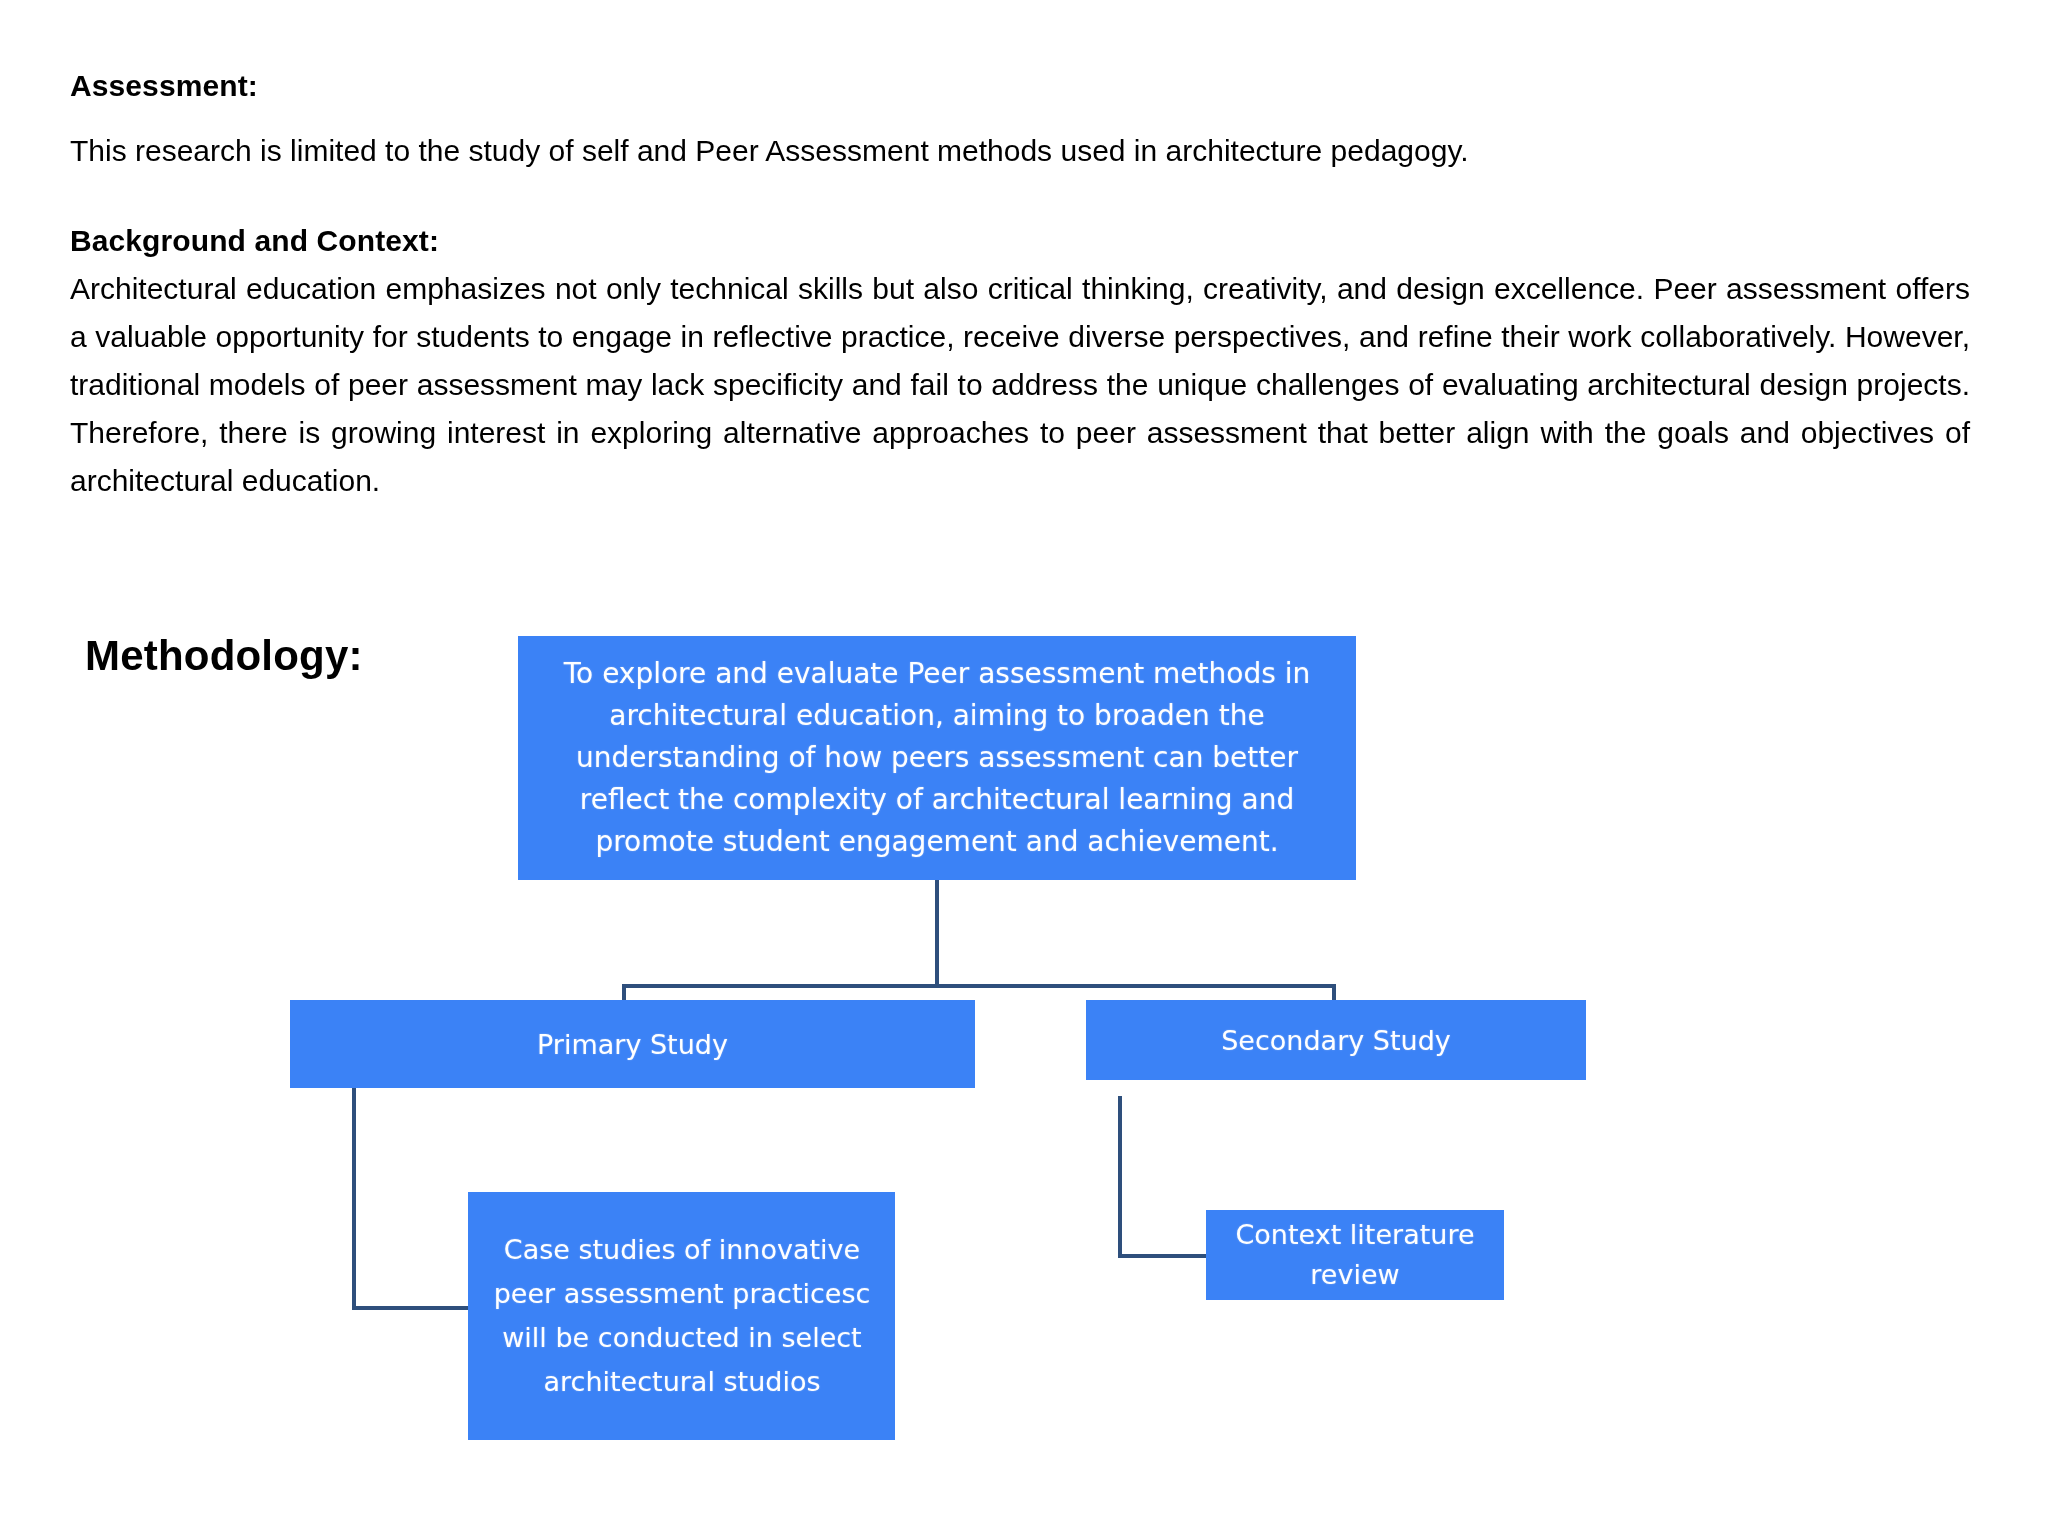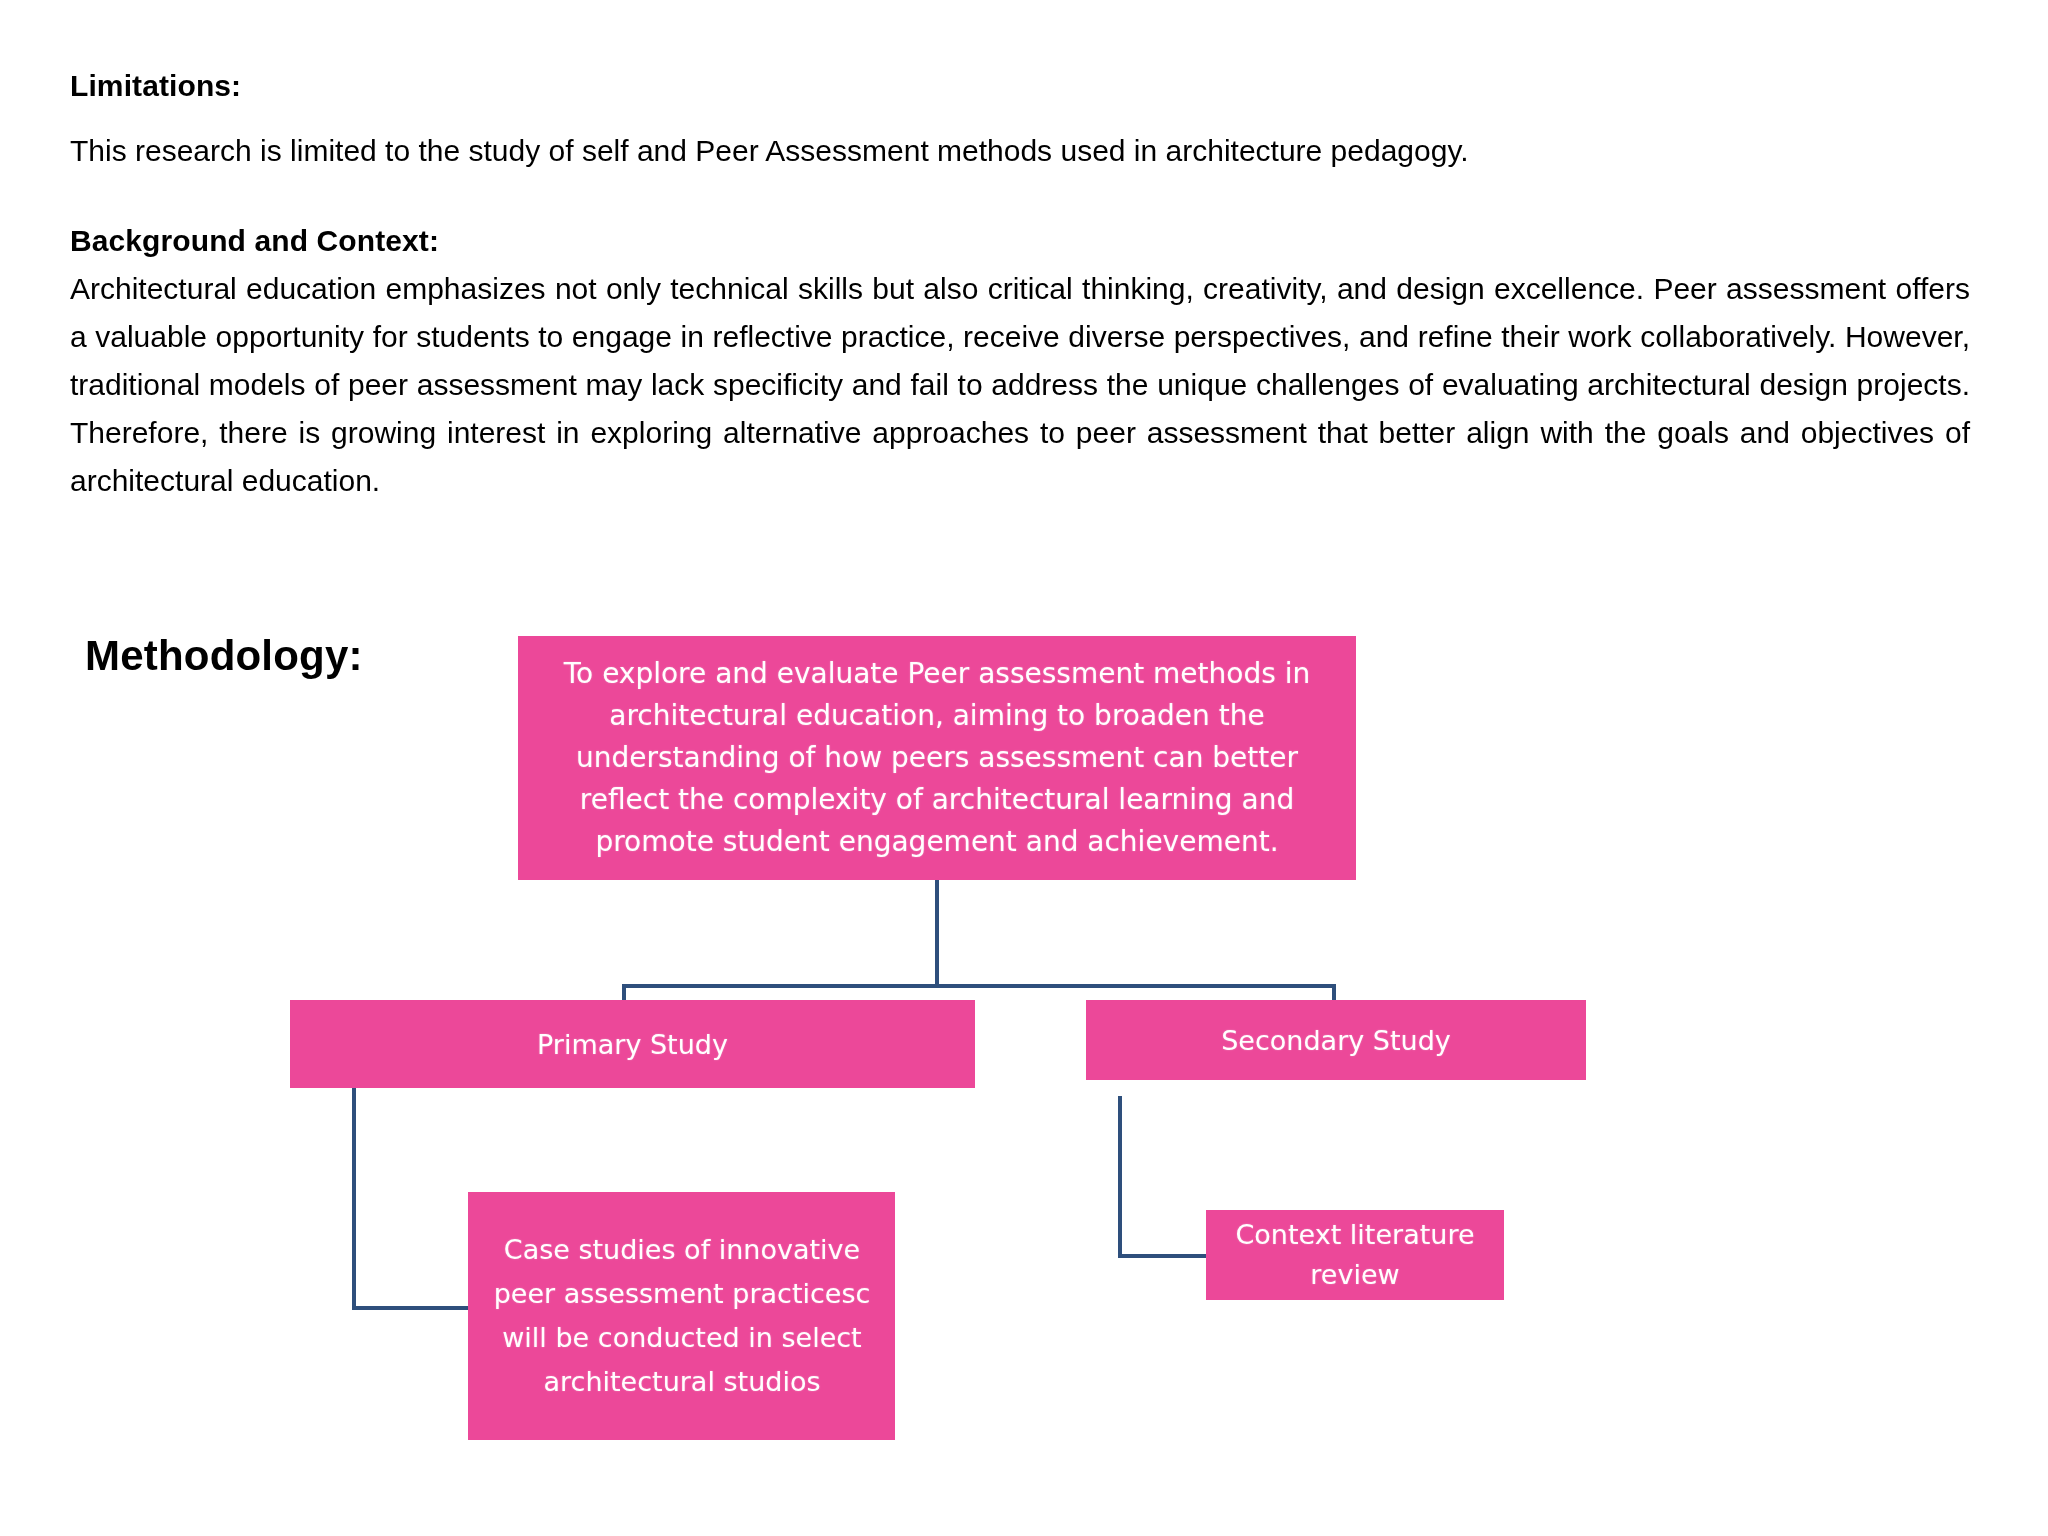--- a/index.html
+++ b/index.html
@@ -68,21 +68,21 @@
   #flow {
     position: absolute;
     left: 0;
     top: 0;
     width: 2048px;
     height: 1536px;
   }
   .node {
     position: absolute;
     box-sizing: border-box;
-    background: #ec4899;
+    background: #3b82f6;
     color: #ffffff;
     display: flex;
     align-items: center;
     justify-content: center;
     text-align: center;
     font-family: "DejaVu Sans", sans-serif;
     font-size: 27px;
     line-height: 41px;
     padding: 4px 10px;
     text-shadow: 0 0 2px rgba(255,255,255,0.35);
@@ -132,21 +132,21 @@
   .v { width: 4px; }
   .h { height: 4px; }
 </style>
 </head>
 <body>
 
 <div id="page">
 
   <div class="text-col">
 
-    <div class="sec-heading">Limitations:</div>
+    <div class="sec-heading">Assessment:</div>
 
     <div class="sec-line">This research is limited to the study of  self and Peer Assessment methods used in architecture pedagogy.</div>
 
     <div class="spacer"></div>
 
     <div class="sec-heading">Background and Context:</div>
 
     <div class="para">Architectural education emphasizes not only technical skills but also critical thinking, creativity, and design excellence. Peer assessment offers a valuable opportunity for students to engage in reflective practice, receive diverse perspectives, and refine their work collaboratively. However, traditional models of peer assessment may lack specificity and fail to address the unique challenges of evaluating architectural design projects. Therefore, there is growing interest in exploring alternative approaches to peer assessment that better align with the goals and objectives of architectural education.</div>
   </div>
 

